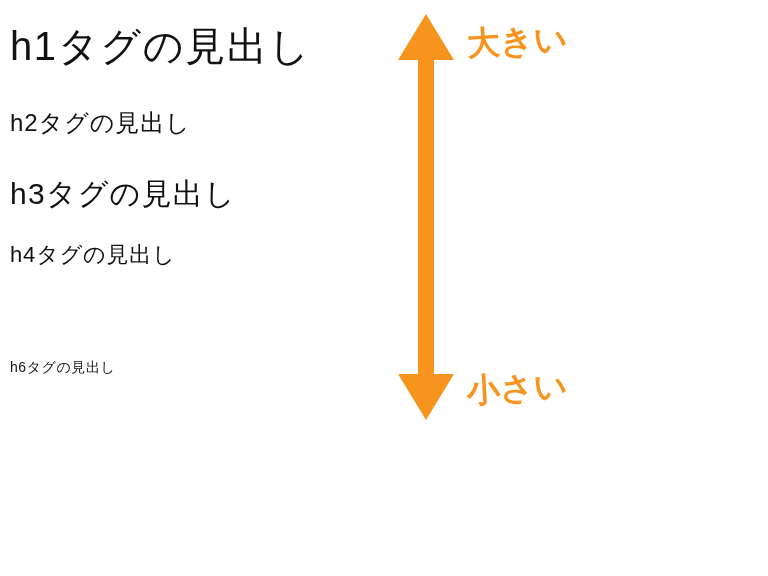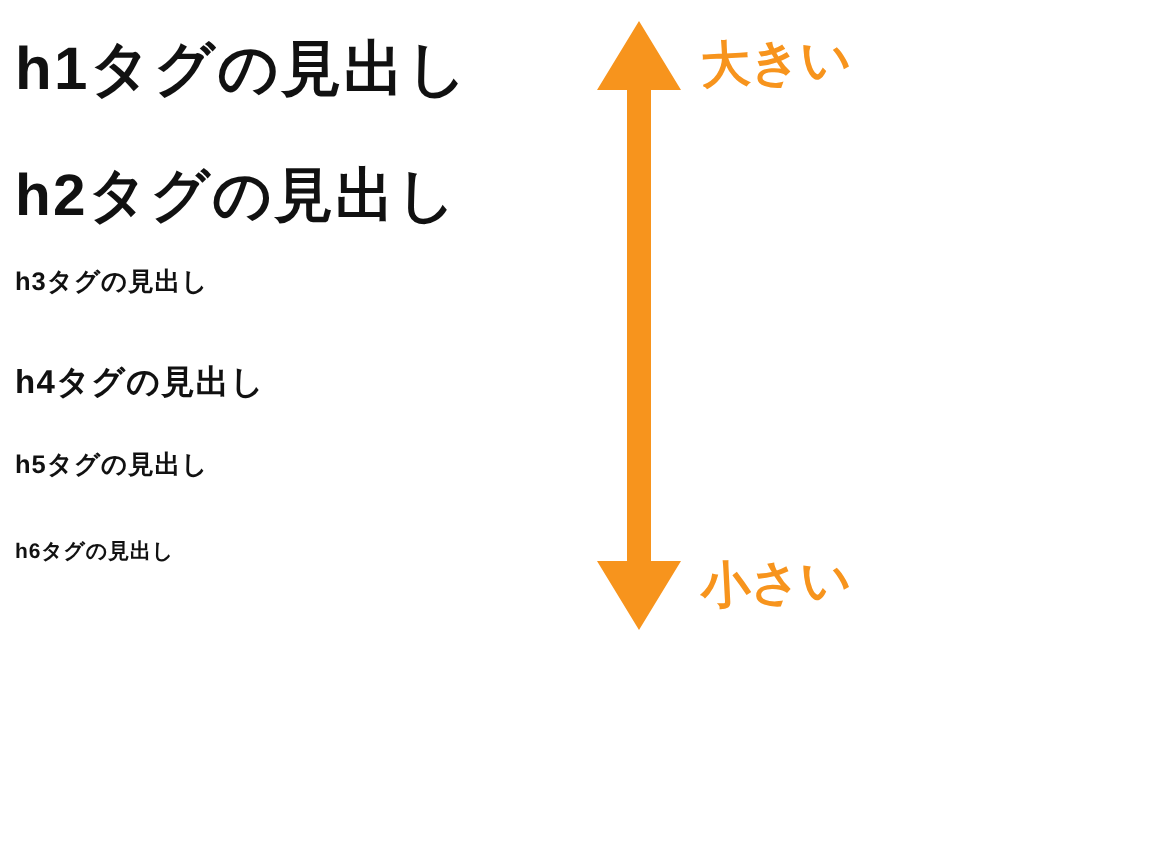--- a/index.html
+++ b/index.html
@@ -13,28 +13,28 @@
     height: 576px;
     background: #ffffff;
     overflow: hidden;
     font-family: "Liberation Sans", "DejaVu Sans", sans-serif;
   }
   .heading-sample {
     position: absolute;
     left: 10px;
     margin: 0;
     color: #111111;
-    font-weight: 700;
+    font-weight: 400;
     line-height: 1;
     letter-spacing: 0.04em;
     white-space: nowrap;
   }
   .hs-1 { top: 26px;  font-size: 40px; }
-  .hs-2 { top: 111px; font-size: 39px; }
-  .hs-3 { top: 179px; font-size: 17px; }
+  .hs-2 { top: 111px; font-size: 24px; }
+  .hs-3 { top: 179px; font-size: 30px; }
   .hs-4 { top: 244px; font-size: 22px; }
   .hs-5 { top: 301px; font-size: 17px; }
   .hs-6 { top: 360px; font-size: 14px; }
 
   .scale-arrow {
     position: absolute;
     left: 396px;
     top: 14px;
     width: 60px;
     height: 406px;
@@ -59,21 +59,20 @@
 <div class="canvas">
 
   <p class="heading-sample hs-1">h1タグの見出し</p>
 
   <p class="heading-sample hs-2">h2タグの見出し</p>
 
   <p class="heading-sample hs-3">h3タグの見出し</p>
 
   <p class="heading-sample hs-4">h4タグの見出し</p>
 
-  <p class="heading-sample hs-5">h5タグの見出し</p>
 
   <p class="heading-sample hs-6">h6タグの見出し</p>
 
   <svg class="scale-arrow" viewBox="0 0 60 406" xmlns="http://www.w3.org/2000/svg" aria-hidden="true">
     <polygon points="30,0 2,46 22,46 22,360 2,360 30,406 58,360 38,360 38,46 58,46" fill="#F7941D"></polygon>
   </svg>
 
   <p class="scale-label scale-label-large">大きい</p>
 
   <p class="scale-label scale-label-small">小さい</p>

